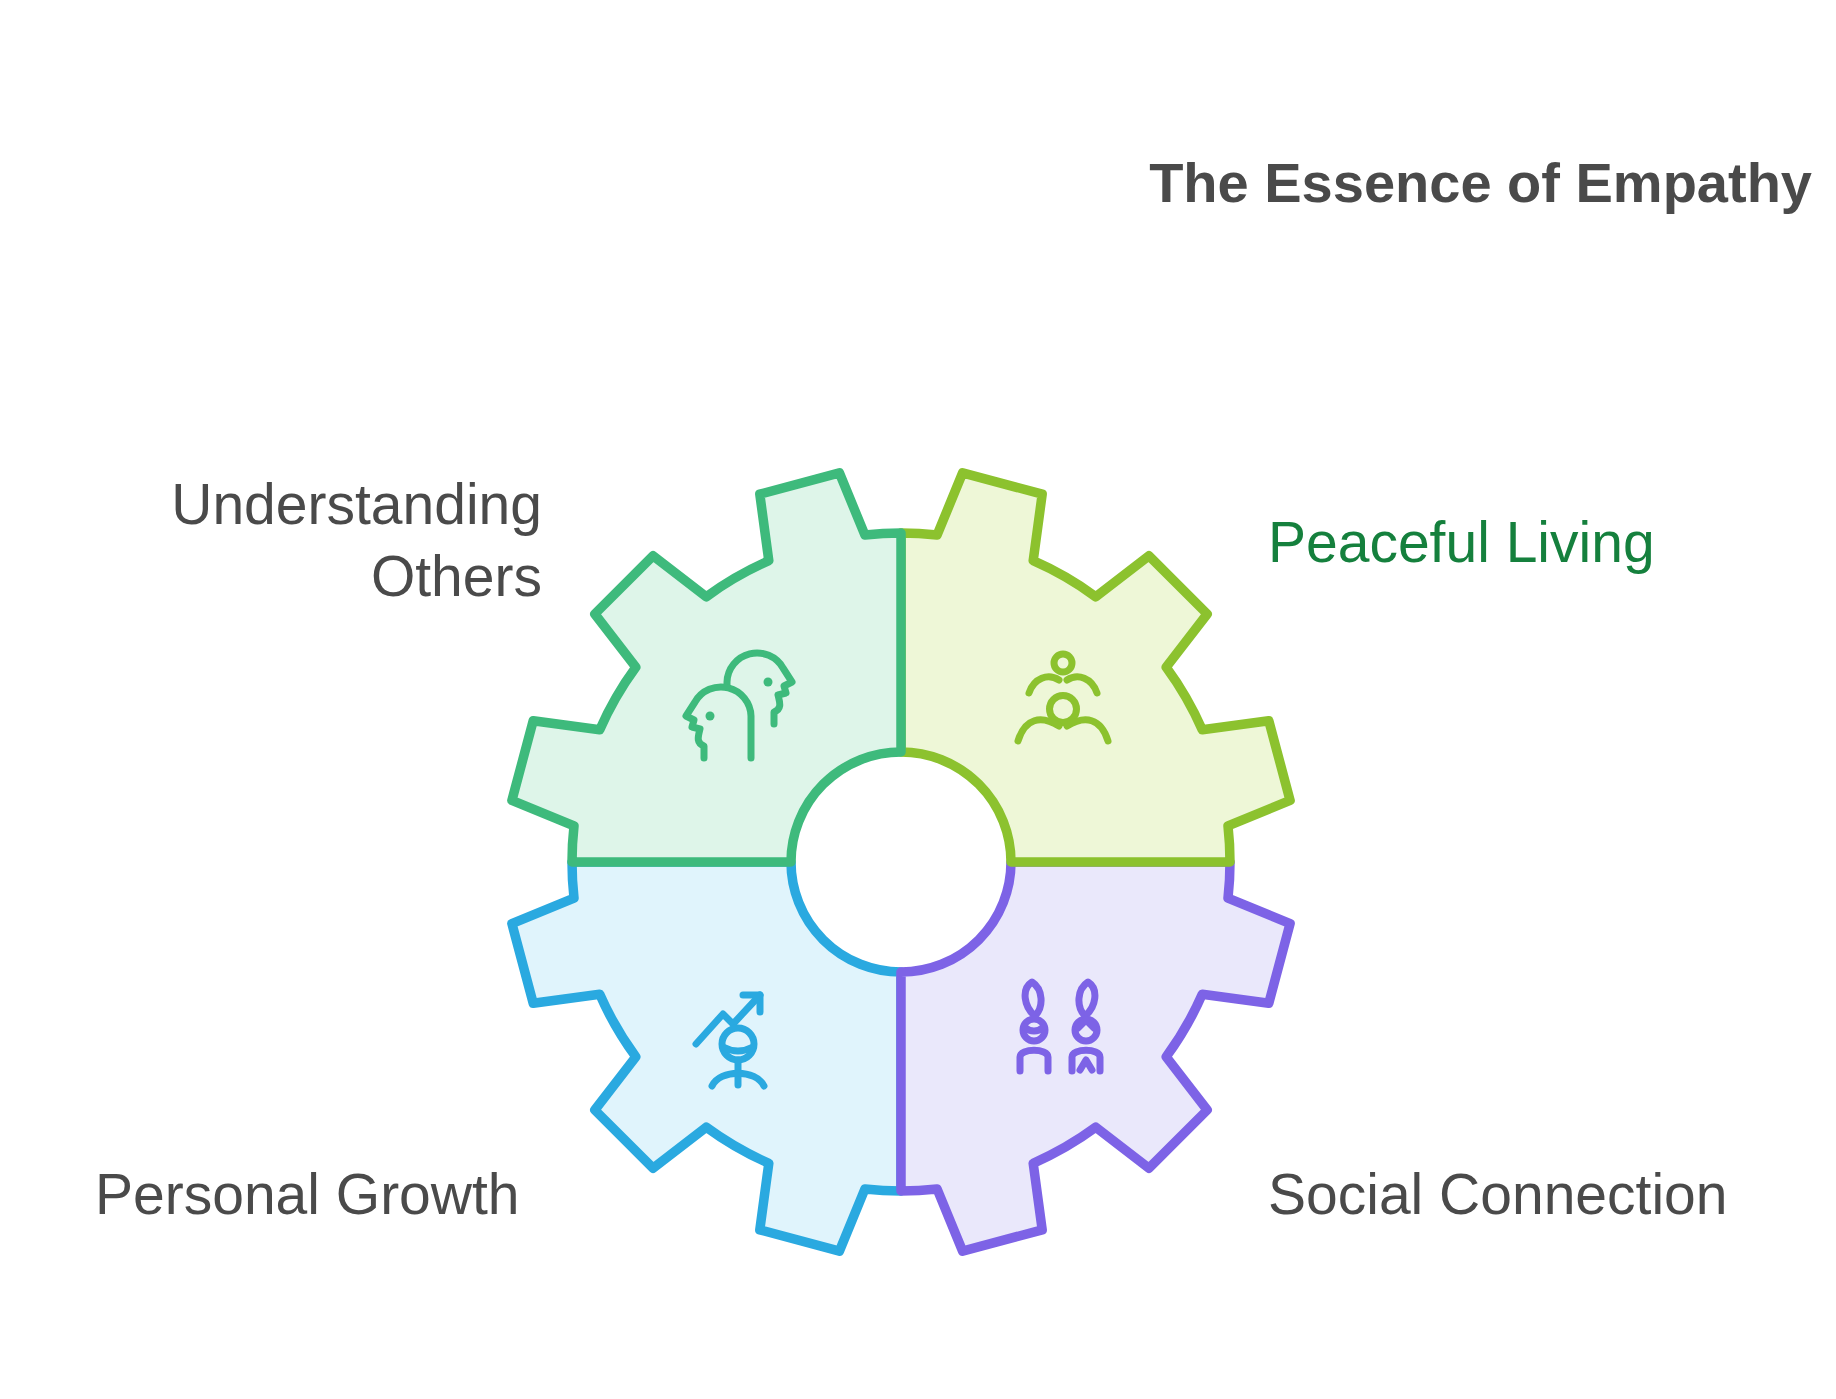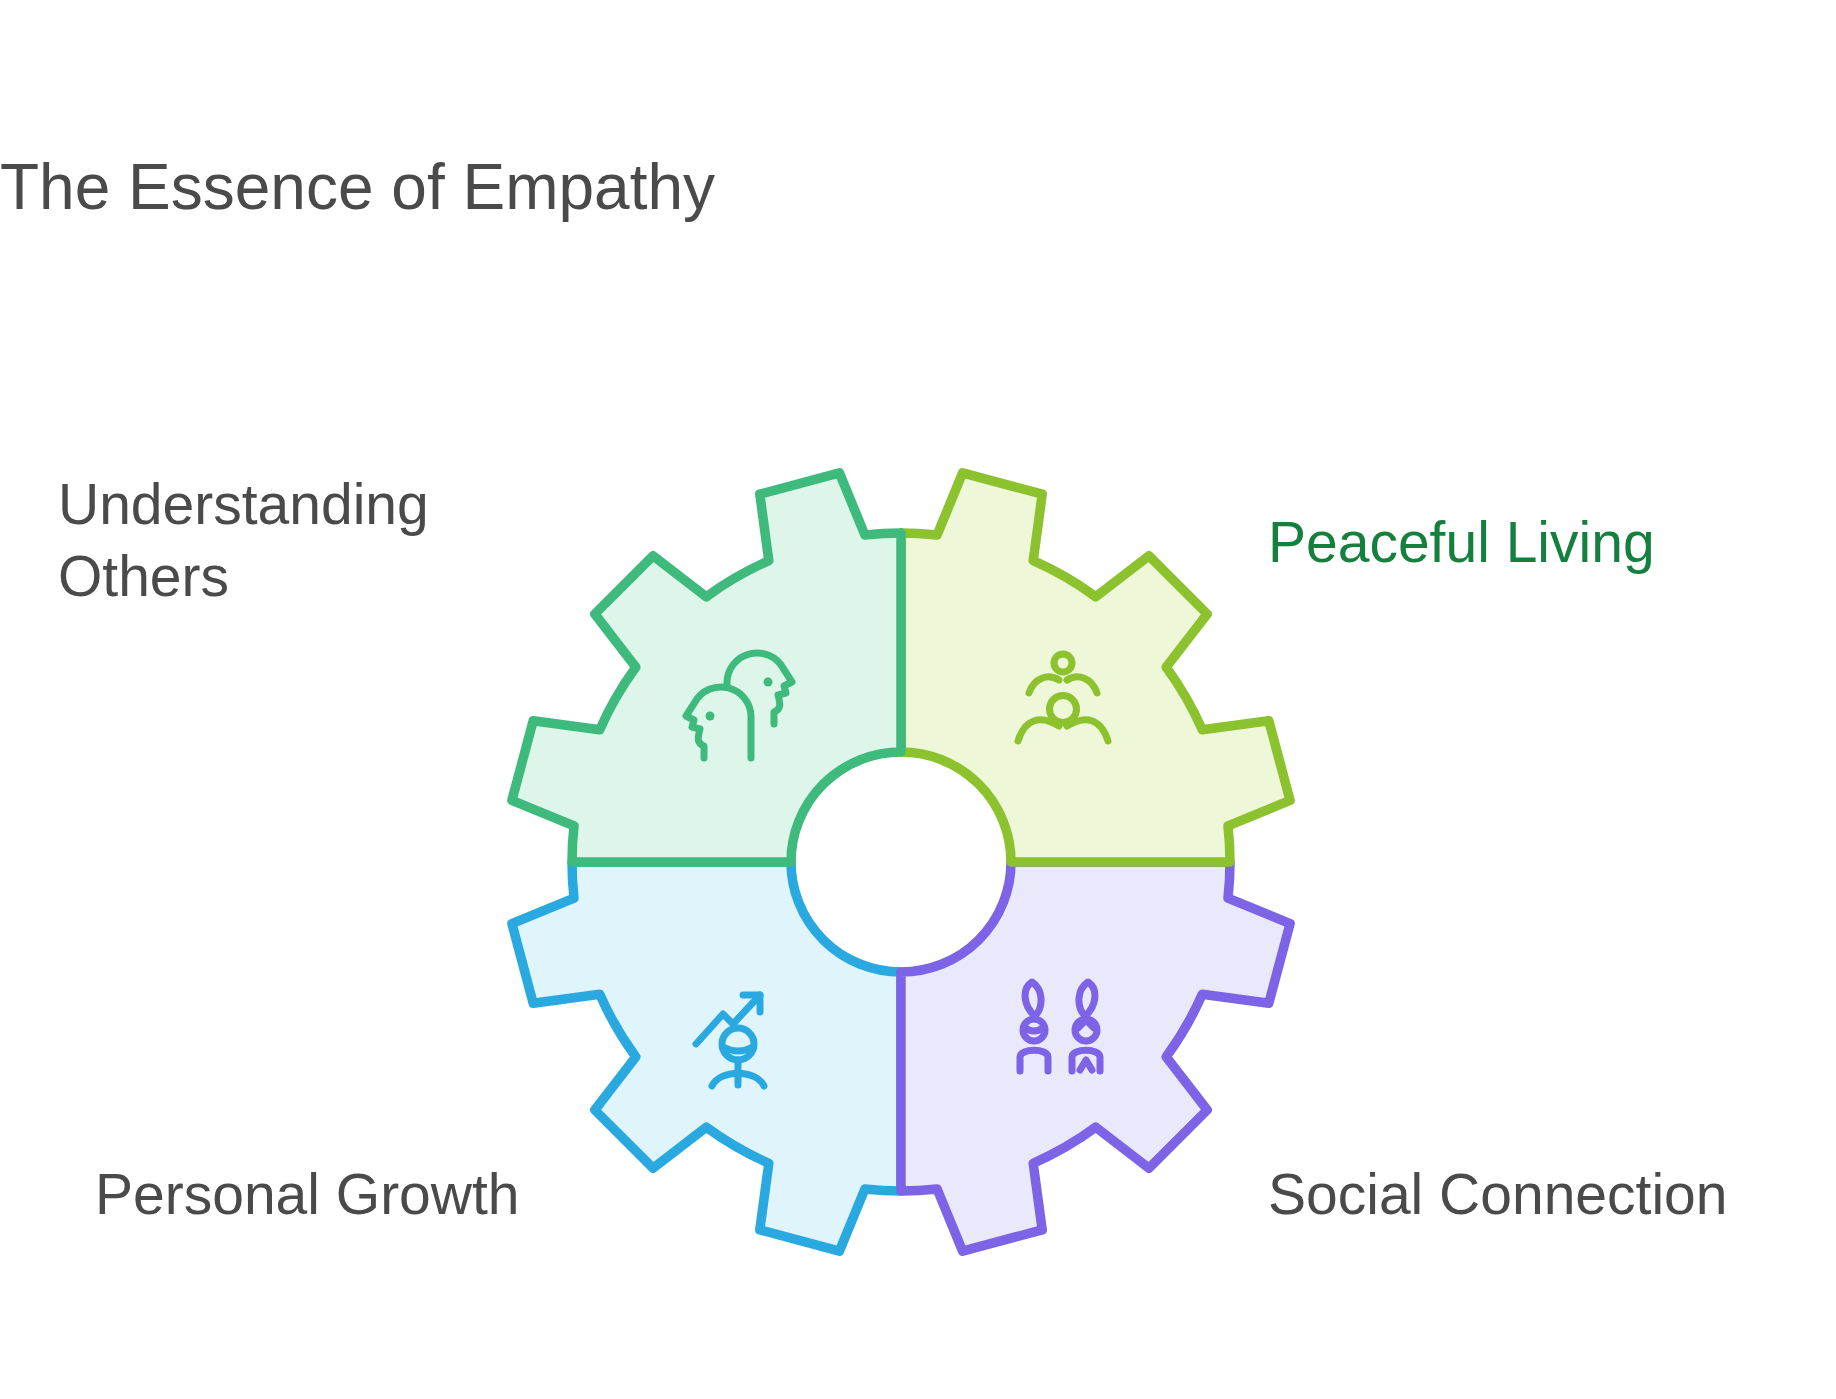--- a/index.html
+++ b/index.html
@@ -6,23 +6,23 @@
   .stage{
     position:relative;
     width:1836px;height:1399px;
     background:#ffffff;
     font-family:"Liberation Sans", sans-serif;
     overflow:hidden;
   }
   .title{
     position:absolute;
     top:150px;left:0;width:1812px;
-    text-align:left;
-    font-size:64px;
-    font-weight:normal;
+    text-align:right;
+    font-size:56px;
+    font-weight:bold;
     color:#4a4a4a;
     letter-spacing:0;
   }
   .gear-svg{
     position:absolute;
     left:0;top:0;width:1836px;height:1399px;
   }
   .quad{
     stroke-width:9.5;
     stroke-linejoin:round;
@@ -36,21 +36,21 @@
     stroke-linejoin:round;
   }
   .icon .dot{fill:currentColor;stroke:none;}
   .label{
     position:absolute;
     font-size:57px;
     line-height:72px;
     color:#4a4a4a;
     white-space:normal;
   }
-  .label-understanding{left:58px;top:468px;width:460px;}
+  .label-understanding{left:82px;top:468px;width:460px;text-align:right;}
   .label-peaceful{left:1268px;top:506px;white-space:nowrap;}
   .label-personal{left:95px;top:1158px;white-space:nowrap;}
   .label-social{left:1268px;top:1158px;white-space:nowrap;}
 </style>
 </head>
 <body>
 
 <div class="stage" style="background: rgb(255, 255, 255);">
 
   <div class="title" style="color: rgb(74, 74, 74);">The Essence of Empathy</div>

